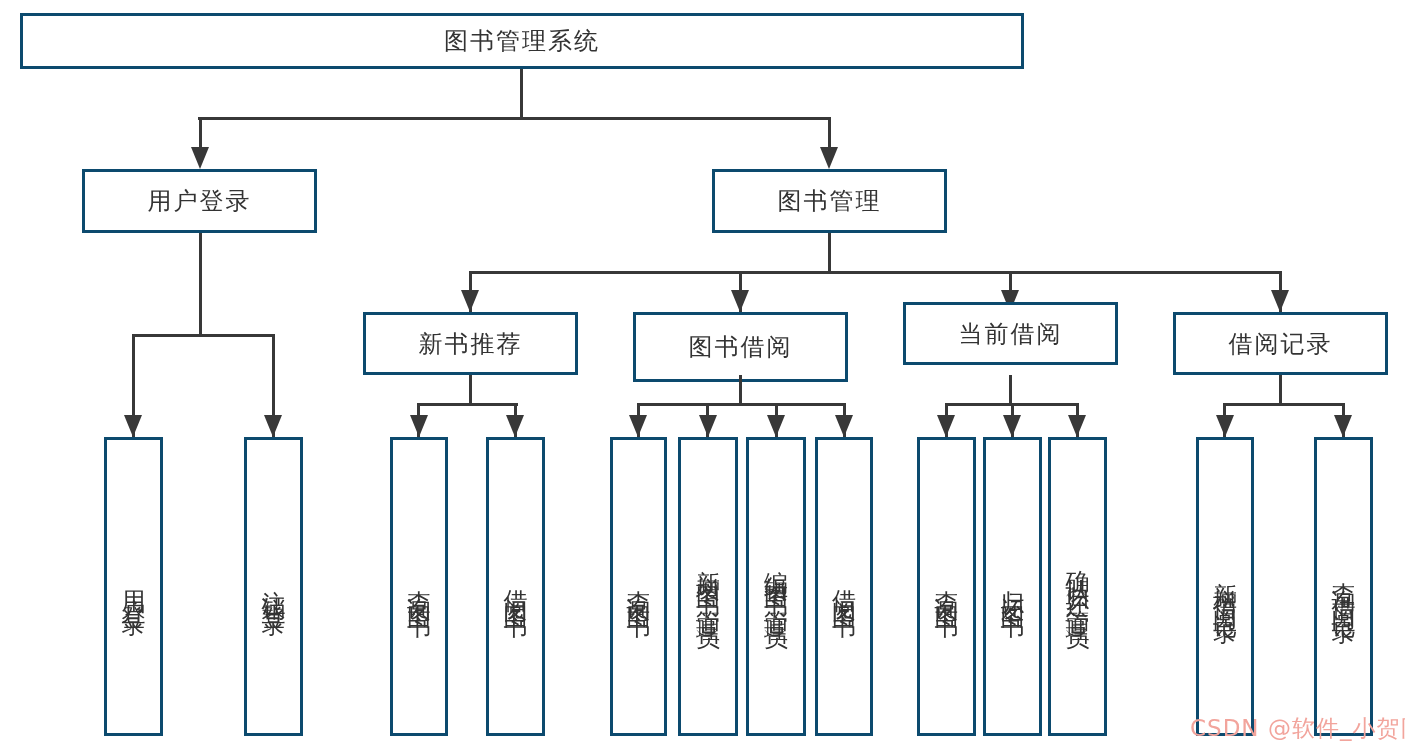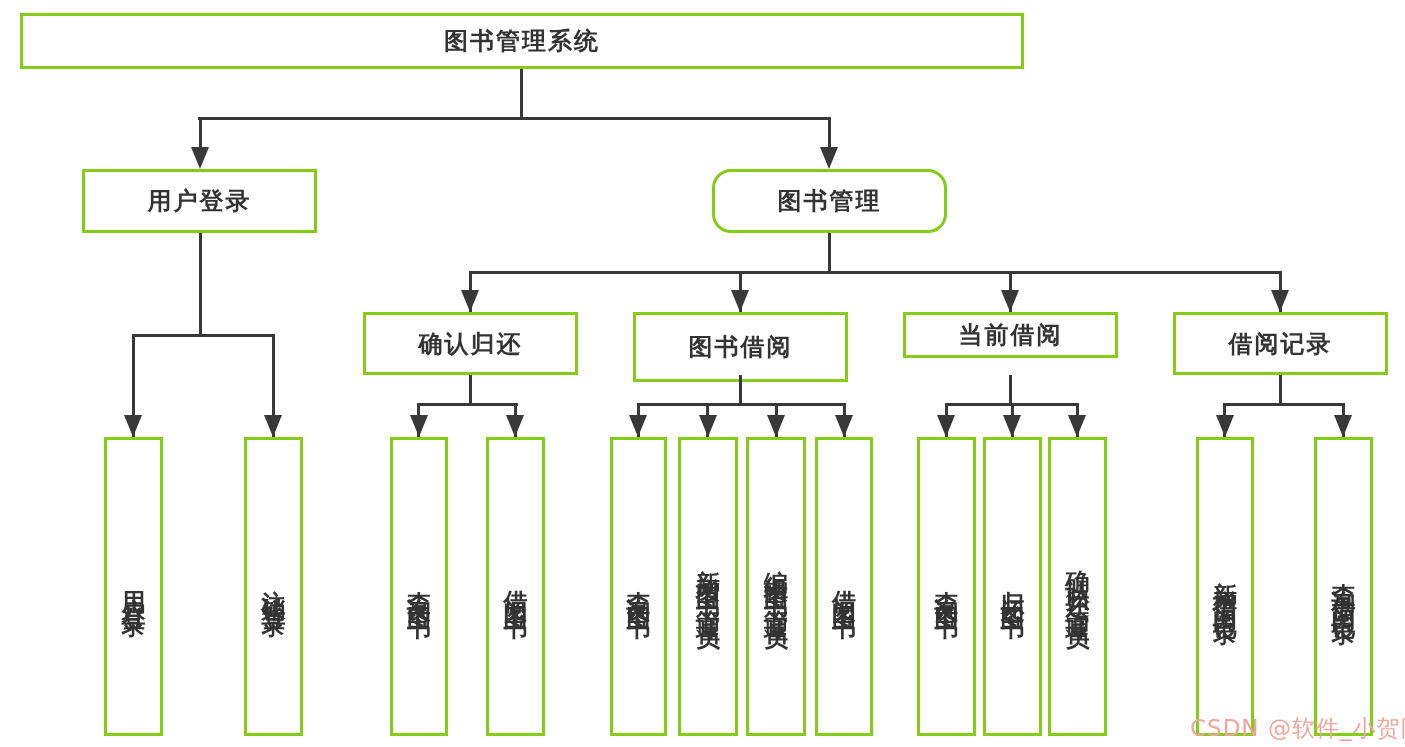--- a/index.html
+++ b/index.html
@@ -8,26 +8,25 @@
     width: 1405px;
     height: 747px;
     background: #ffffff;
     font-family: "DejaVu Sans", "Liberation Sans", sans-serif;
     color: #333333;
     overflow: hidden;
   }
   .box {
     position: absolute;
     box-sizing: border-box;
-    border: 3px solid #84cc16;
+    border: 3px solid #0c4a6e;
     background: #ffffff;
     display: flex;
     align-items: center;
     justify-content: center;
-    font-weight: bold;
   }
   .hlabel {
     font-size: 24px;
     letter-spacing: 2px;
     white-space: nowrap;
   }
   .leaf { top: 437px; height: 299px; }
   .vlabel {
     writing-mode: vertical-rl;
     text-orientation: mixed;
@@ -68,21 +67,21 @@
   <div class="vl" style="left:520px; top:69px; height:50px;"></div>
   <div class="hl" style="left:198px; top:117px; width:633px;"></div>
   <div class="vl" style="left:199px; top:117px; height:33px;"></div>
   <div class="ar" style="left:191px; top:147px;"></div>
   <div class="vl" style="left:828px; top:117px; height:33px;"></div>
   <div class="ar" style="left:820px; top:147px;"></div>
 
   <div class="box" style="left:82px; top:169px; width:235px; height:64px;">
     <span class="hlabel">用户登录</span>
   </div>
-  <div class="box" style="left:712px; top:169px; width:235px; height:64px;border-radius:19px;">
+  <div class="box" style="left:712px; top:169px; width:235px; height:64px;">
     <span class="hlabel">图书管理</span>
   </div>
 
   <div class="vl" style="left:199px; top:233px; height:103px;"></div>
   <div class="hl" style="left:132px; top:334px; width:143px;"></div>
   <div class="vl" style="left:132px; top:334px; height:103px;"></div>
   <div class="ar" style="left:124px; top:415px;"></div>
   <div class="vl" style="left:272px; top:334px; height:103px;"></div>
   <div class="ar" style="left:264px; top:415px;"></div>
 
@@ -91,26 +90,26 @@
   <div class="vl" style="left:469px; top:271px; height:41px;"></div>
   <div class="ar" style="left:461px; top:290px;"></div>
   <div class="vl" style="left:739px; top:271px; height:41px;"></div>
   <div class="ar" style="left:731px; top:290px;"></div>
   <div class="vl" style="left:1009px; top:271px; height:41px;"></div>
   <div class="ar" style="left:1001px; top:290px;"></div>
   <div class="vl" style="left:1279px; top:271px; height:41px;"></div>
   <div class="ar" style="left:1271px; top:290px;"></div>
 
   <div class="box" style="left:363px; top:312px; width:215px; height:63px;">
-    <span class="hlabel">确认归还</span>
+    <span class="hlabel">新书推荐</span>
   </div>
   <div class="box" style="left:633px; top:312px; width:215px; height:70px;">
     <span class="hlabel">图书借阅</span>
   </div>
-  <div class="box" style="left:903px; top:312px; width:215px; height:46px;">
+  <div class="box" style="left:903px; top:302px; width:215px; height:63px;">
     <span class="hlabel">当前借阅</span>
   </div>
   <div class="box" style="left:1173px; top:312px; width:215px; height:63px;">
     <span class="hlabel">借阅记录</span>
   </div>
 
   <div class="vl" style="left:469px; top:375px; height:30px;"></div>
   <div class="hl" style="left:417px; top:403px; width:101px;"></div>
   <div class="vl" style="left:417px; top:403px; height:34px;"></div>
   <div class="ar" style="left:410px; top:415px;"></div>

